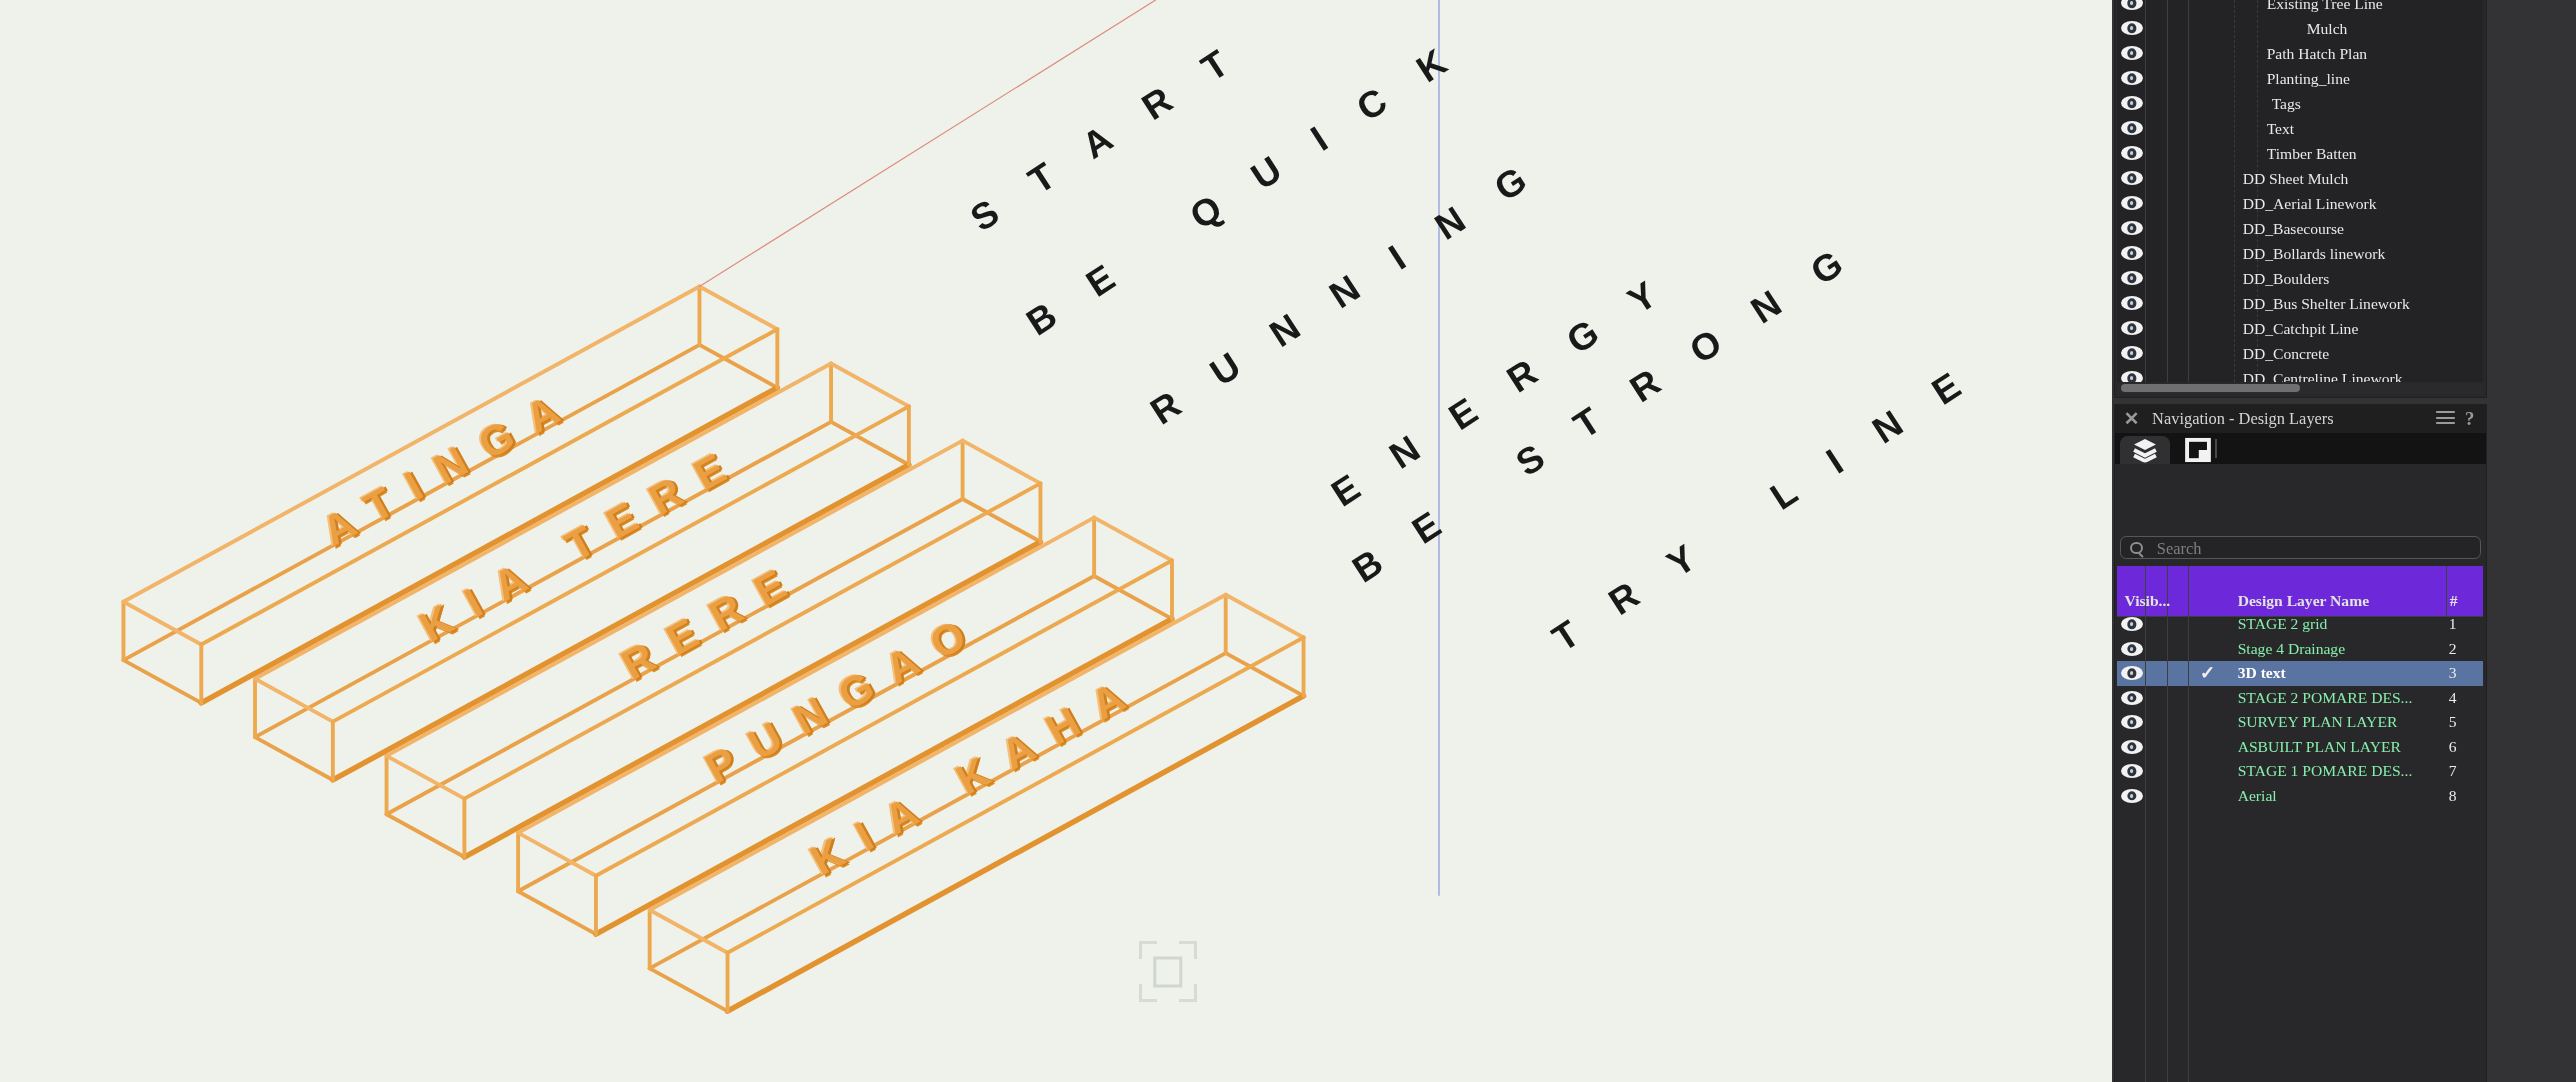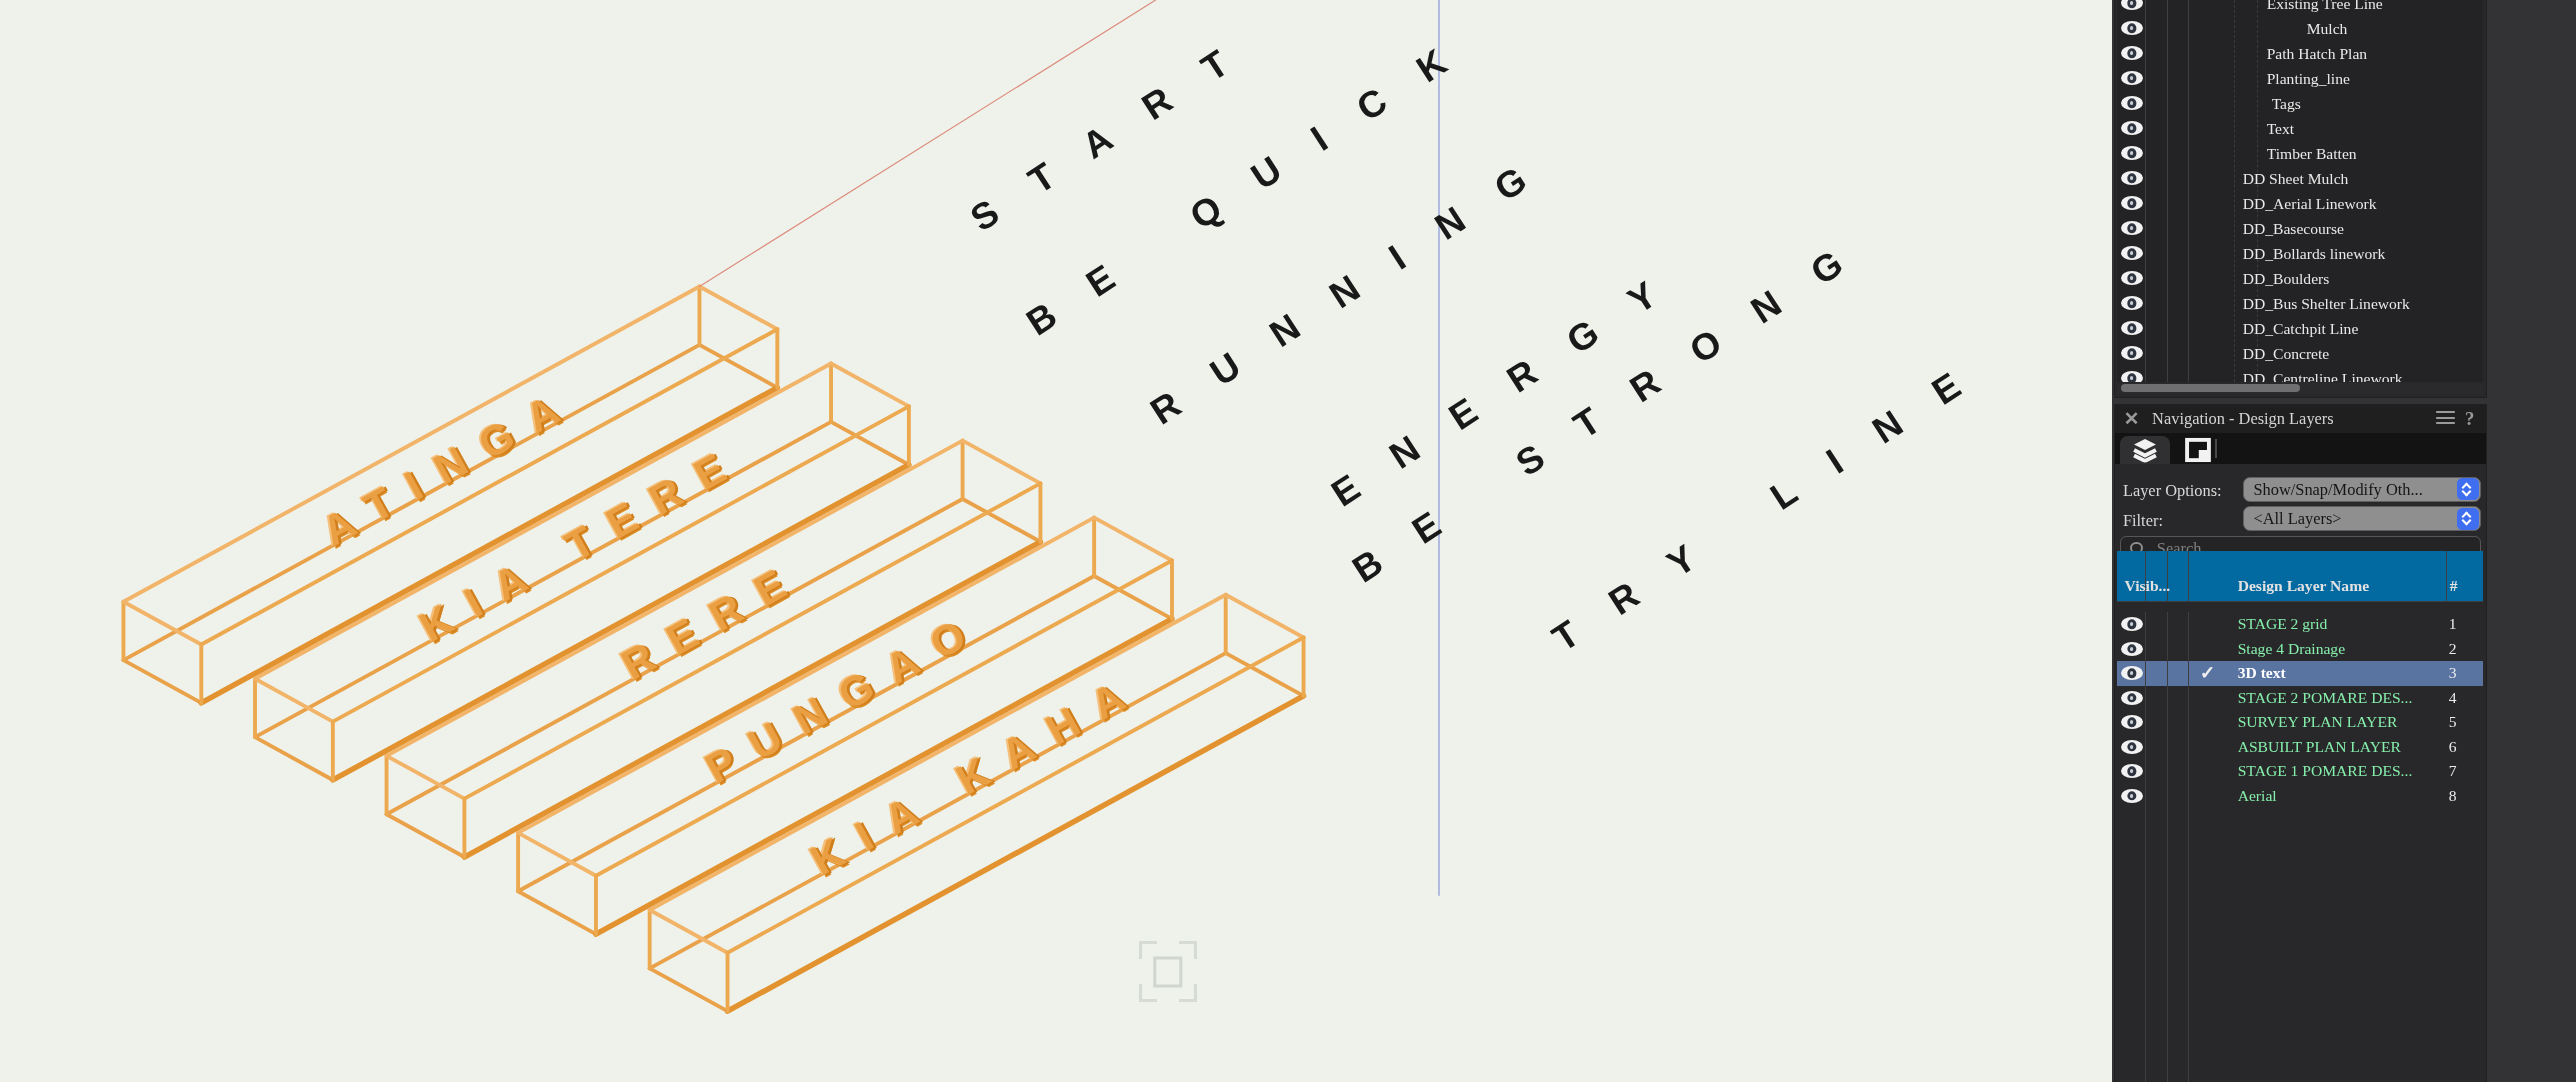--- a/index.html
+++ b/index.html
@@ -72,22 +72,22 @@
   .stepper::before{top:5.5px;transform:rotate(45deg);}
   .stepper::after{bottom:5.5px;transform:rotate(225deg);}
   #search{position:absolute;left:4.7px;top:131px;width:361px;height:23.4px;background:#242426;
           border:0.8px solid #575757;border-radius:6.2px;box-sizing:border-box;}
   #search .mag{position:absolute;left:9.3px;top:4.7px;width:8.6px;height:8.6px;border:2.3px solid #8e8e8e;border-radius:50%;}
   #search .mag::after{content:"";position:absolute;left:7.8px;top:8.6px;width:2.3px;height:6.2px;background:#8e8e8e;
           transform:rotate(-45deg);border-radius:1.6px;}
   #search input{position:absolute;left:34px;top:0;width:311px;height:22px;background:transparent;border:0;outline:none;
           color:#cfcfcf;font-size:16.4px;font-family:inherit;}
   #search input::placeholder{color:#7f7f7f;}
-  #bp-theader{position:absolute;left:1.6px;top:146px;width:366px;height:50px;border-bottom:0.8px solid #3e3e40;
-          background:#0369a1;}
+  #bp-theader{position:absolute;left:1.6px;top:161px;width:366px;height:50px;border-bottom:0.8px solid #3e3e40;
+          background:#6d28d9;}
   #bp-theader .hlabel{position:absolute;bottom:6.2px;color:#e2e2e2;font-size:15.6px;font-weight:600;white-space:nowrap;}
   #bp-rows{position:absolute;left:1.6px;top:207px;width:366px;}
   .drow{position:relative;height:24.5px;line-height:24.5px;}
   .drow.selected{background:#5a74a2;}
   .drow .name{position:absolute;left:121px;color:#86efac;font-size:15.6px;white-space:nowrap;}
   .drow.selected .name{font-weight:700;color:#ffffff;}
   .drow .num{position:absolute;left:332px;color:#ececec;font-size:15.6px;}
   .drow .check{position:absolute;left:83px;color:#efefef;font-size:18.7px;font-weight:600;}
   #bp-body-lines{position:absolute;left:1.6px;top:207px;width:366px;bottom:0;}
 </style>
@@ -301,32 +301,20 @@
         </div>
         <div class="tab" style="left:58px">
           <svg width="26.5" height="25" viewBox="0 0 34 32">
             <rect x="3" y="3" width="28" height="26" fill="none" stroke="#f2f2f2" stroke-width="5"></rect>
             <rect x="18" y="16" width="13" height="13" fill="#f2f2f2"></rect>
           </svg>
         </div>
         <span id="tab-divider"></span>
       </div>
 
-      <div id="bp-controls">
-        <span class="ctl-label" style="top:17px">Layer Options:</span>
-        <div class="dropdown" style="top:12.5px">
-          <span class="val">Show/Snap/Modify Oth...</span>
-          <span class="stepper"></span>
-        </div>
-        <span class="ctl-label" style="top:47px">Filter:</span>
-        <div class="dropdown" style="top:42px">
-          <span class="val">&lt;All Layers&gt;</span>
-          <span class="stepper"></span>
-        </div>
-      </div>
 
       <div id="search">
         <span class="mag"></span>
         <input type="text" placeholder="Search" style="">
       </div>
 
       <div id="bp-theader">
         <span class="colline" style="left:28px"></span>
         <span class="colline" style="left:50px"></span>
         <span class="colline" style="left:71px"></span>

